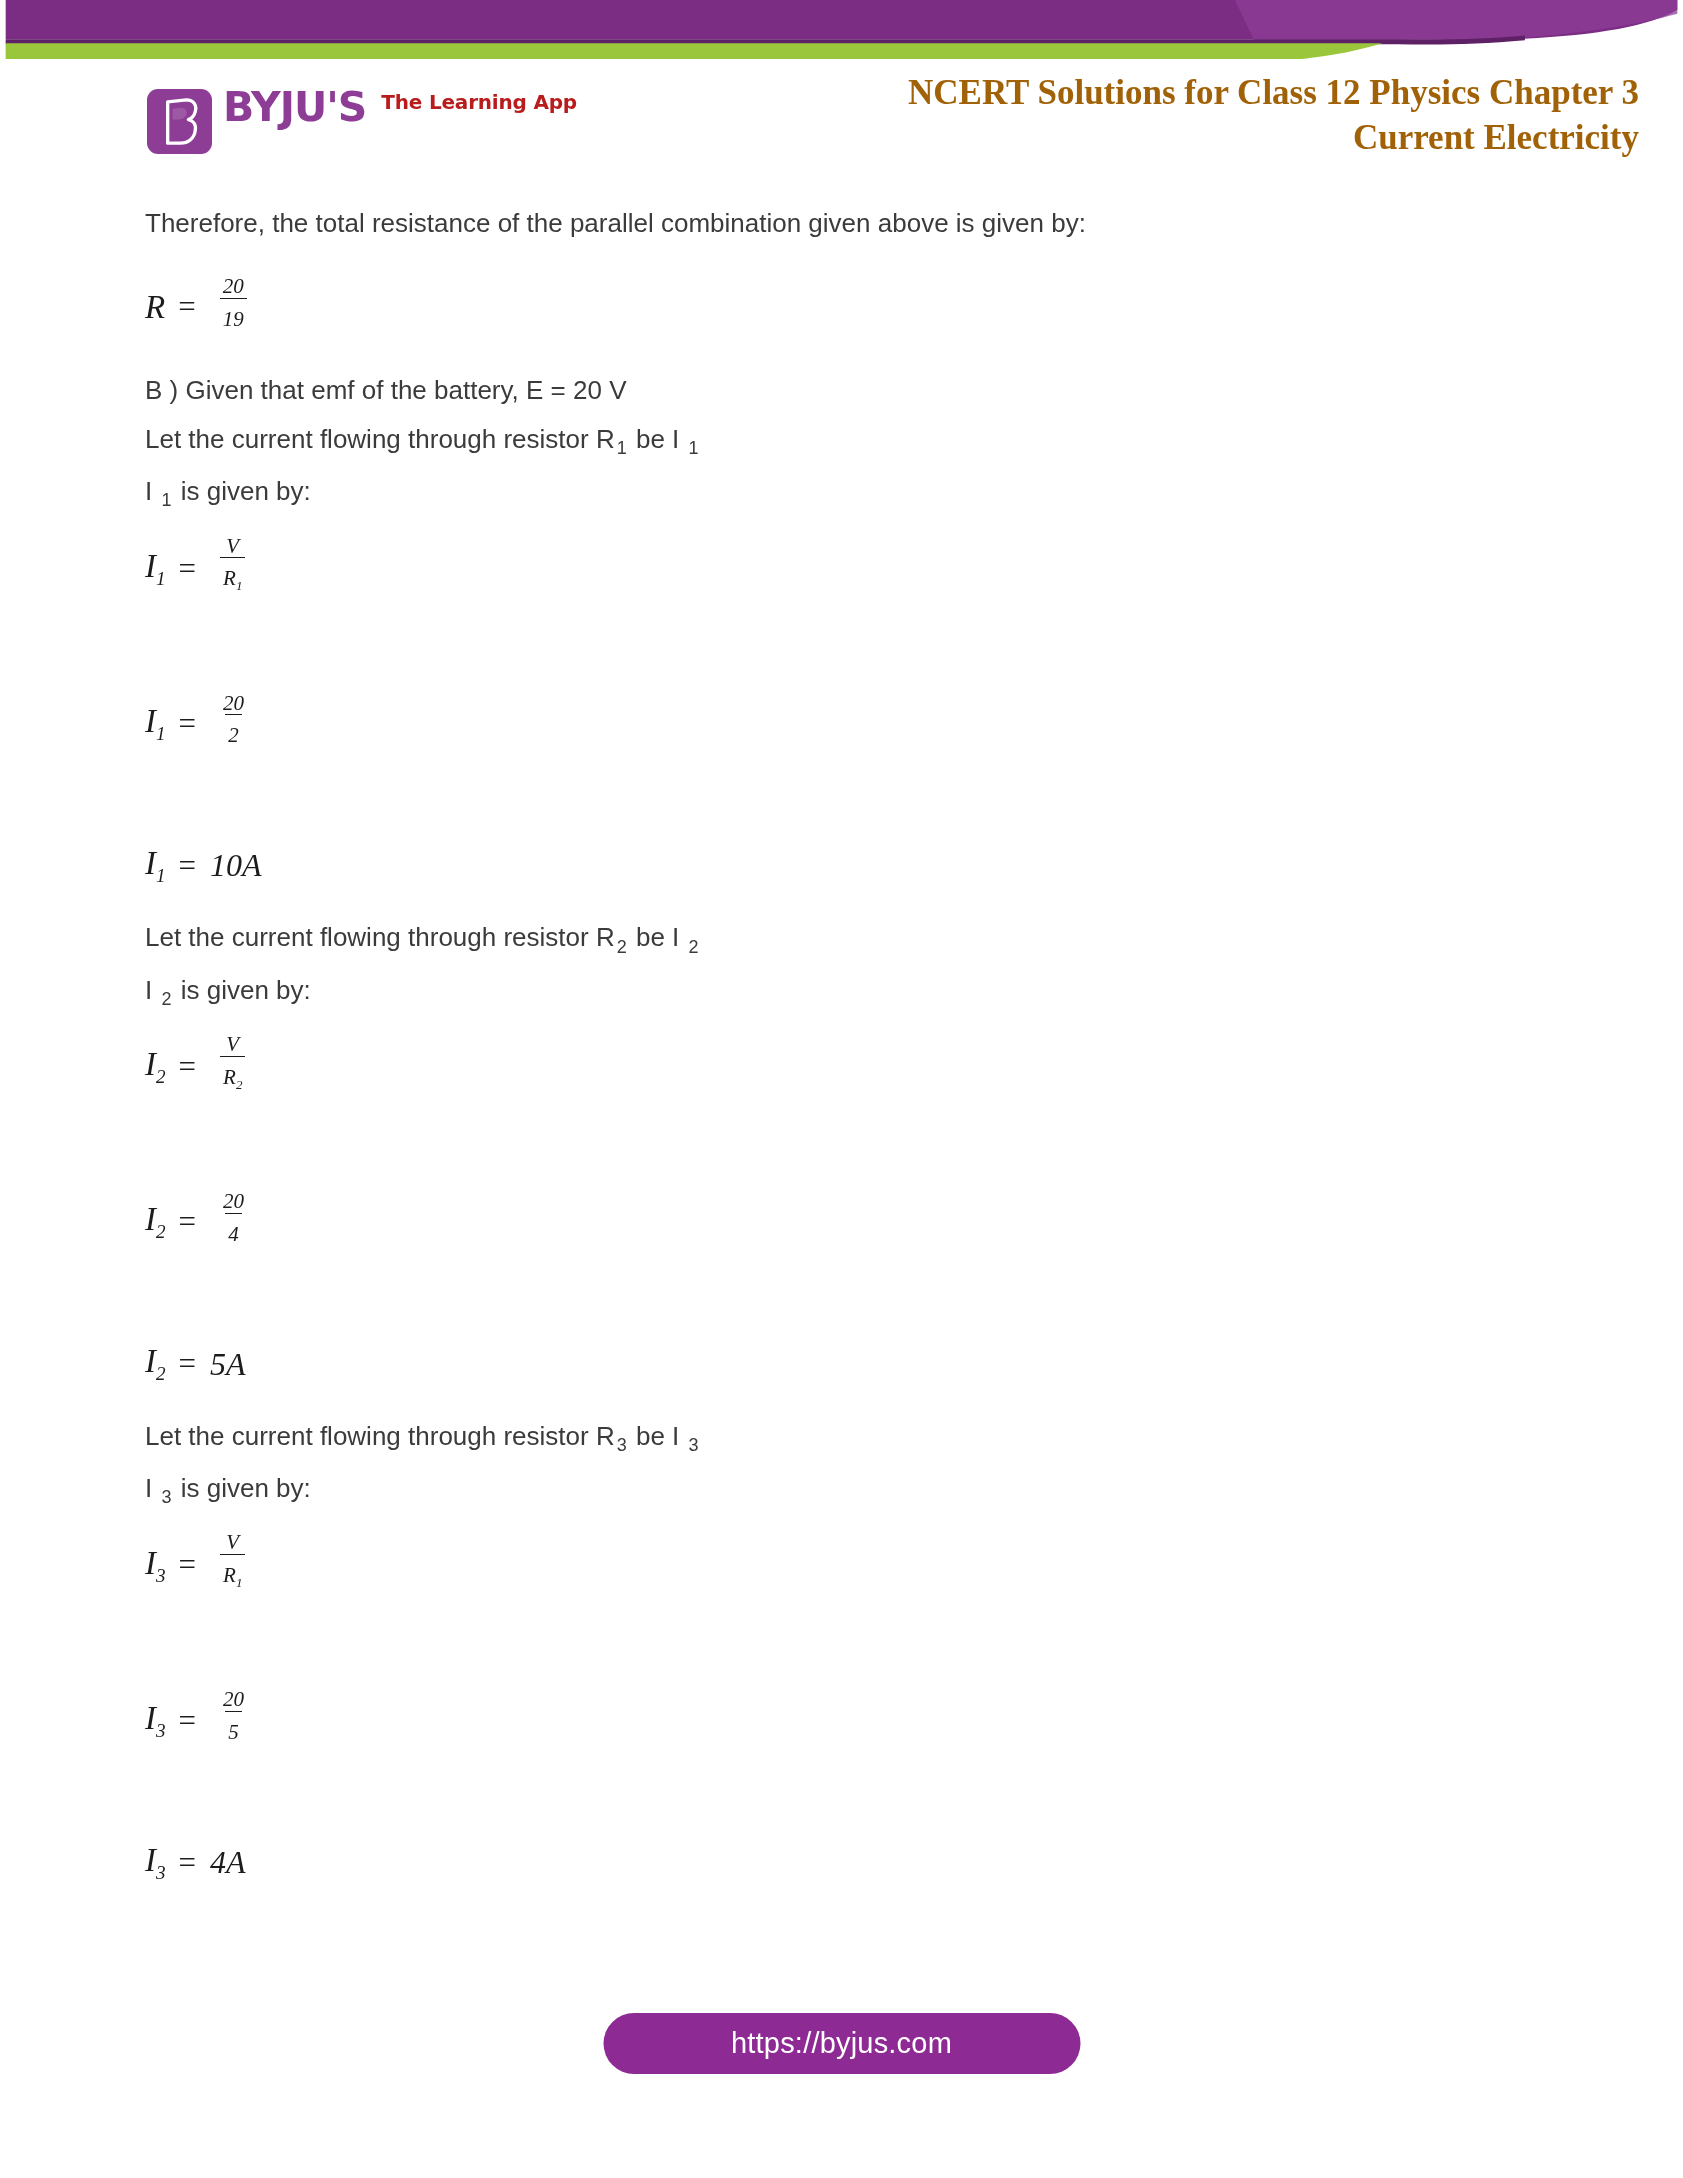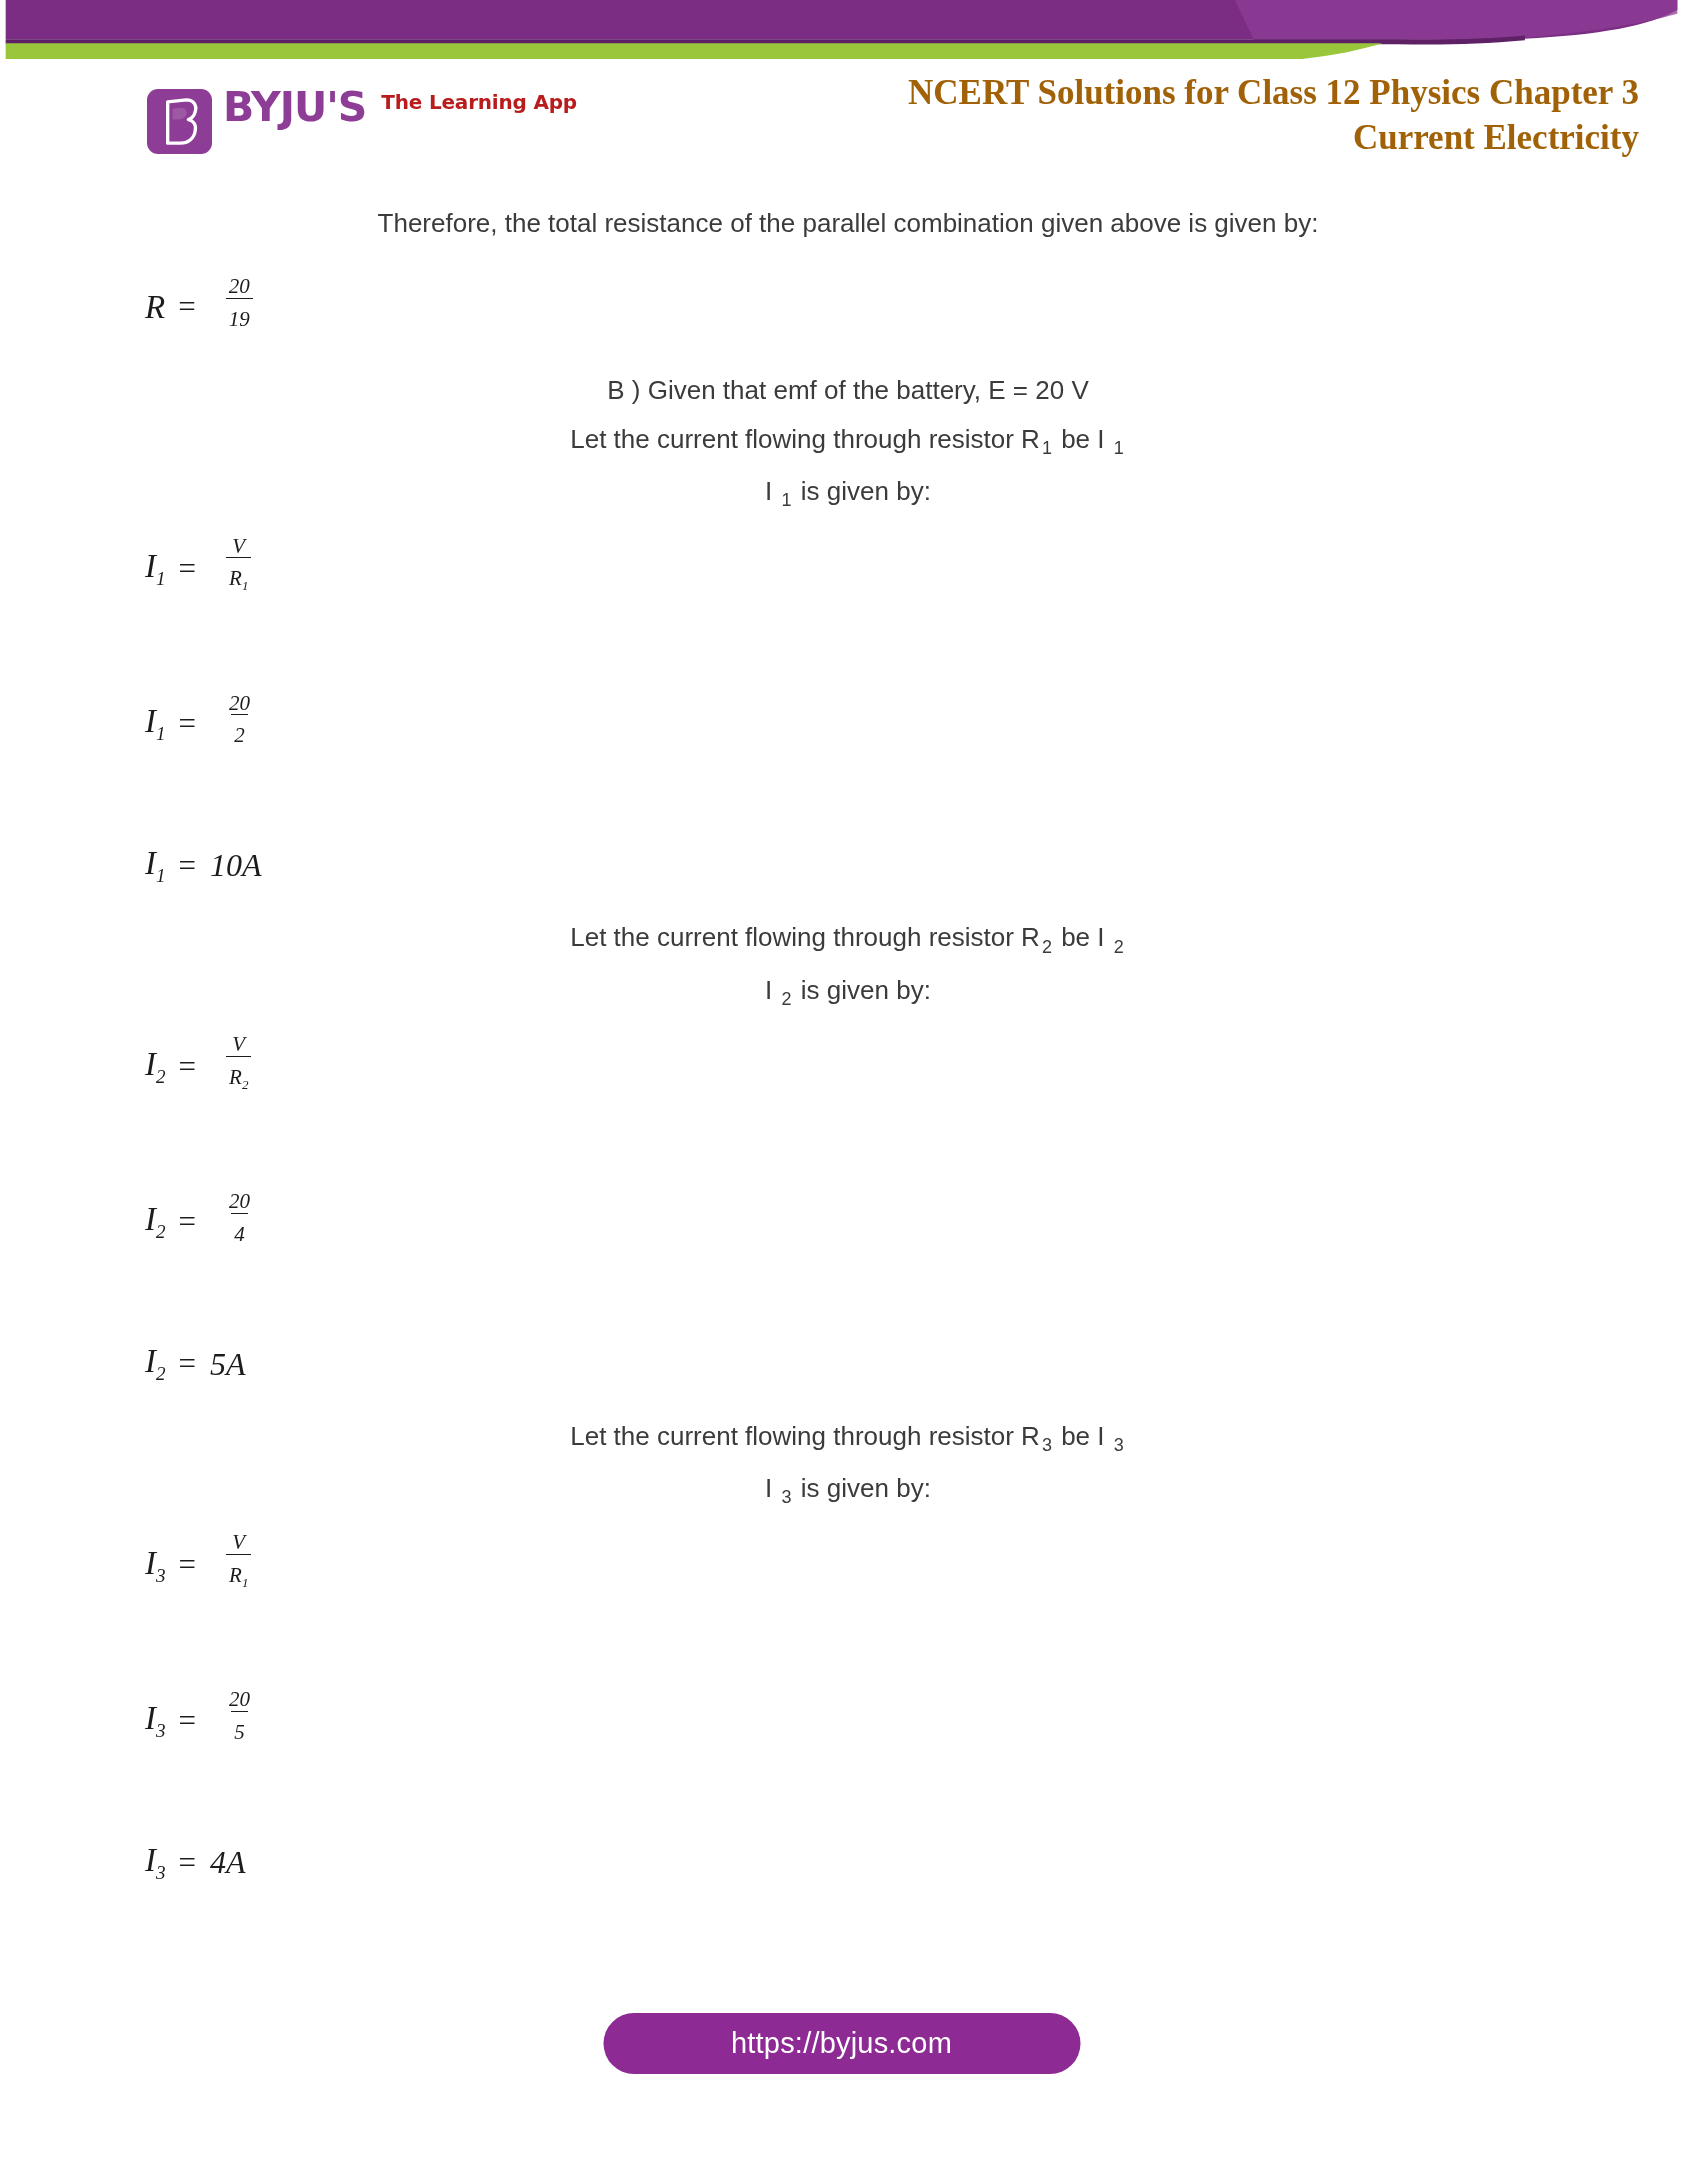--- a/index.html
+++ b/index.html
@@ -89,21 +89,20 @@
     left: 145px;
     top: 206px;
     width: 1406px;
   }
   .para {
     font-family: "Liberation Sans", sans-serif;
     font-size: 26px;
     color: #3b3b3b;
     line-height: 1.34;
     margin: 0;
-    text-align: center;
   }
   .para .sub {
     font-size: 18px;
     vertical-align: sub;
     padding: 0 2px;
   }
 
   
   .eq {
     font-family: "Liberation Serif", "DejaVu Serif", serif;
@@ -129,21 +128,21 @@
     font-style: italic;
     font-size: 32px;
   }
   .frac {
     display: inline-flex;
     flex-direction: column;
     align-items: center;
     font-size: 21px;
     line-height: 1.08;
     vertical-align: middle;
-    margin-left: 16px;
+    margin-left: 10px;
   }
   .frac .num { padding: 0 3px; }
   .frac .den {
     padding: 9px 3px;
     border-top: 1.6px solid #1c1c1c;
   }
   .frac .num sub, .frac .den sub { font-size: 0.62em; }
 
   
   .sp-a { height: 34px; }

